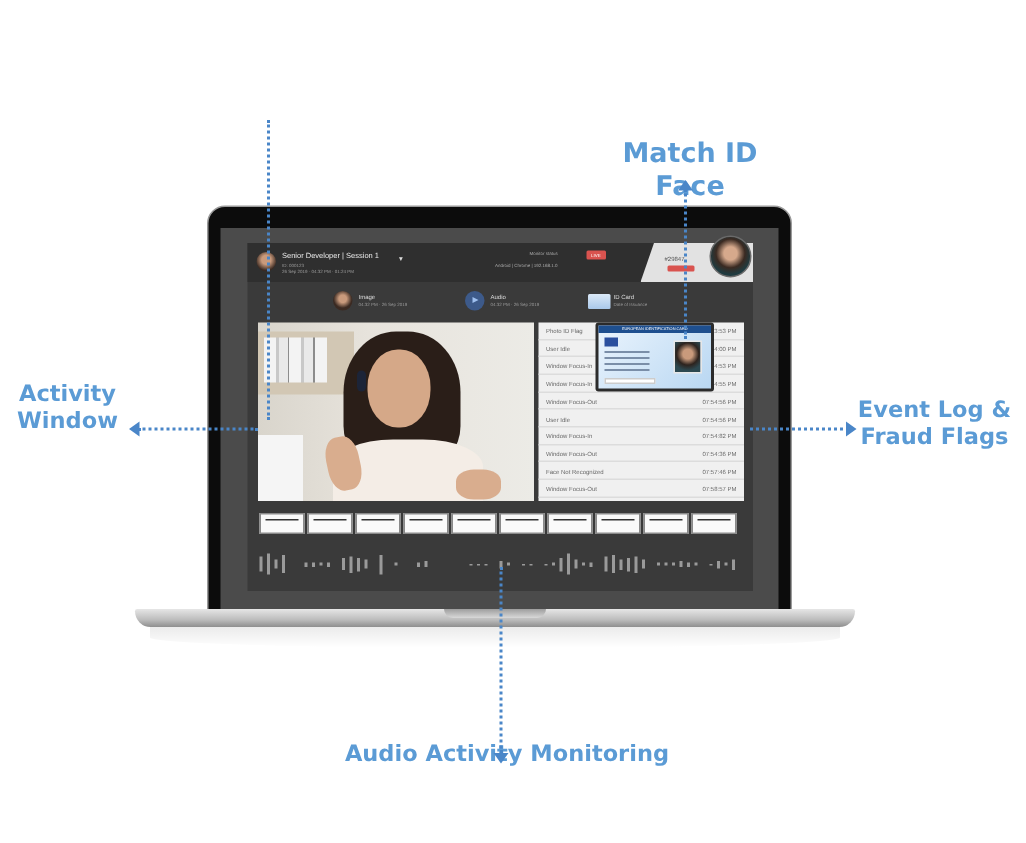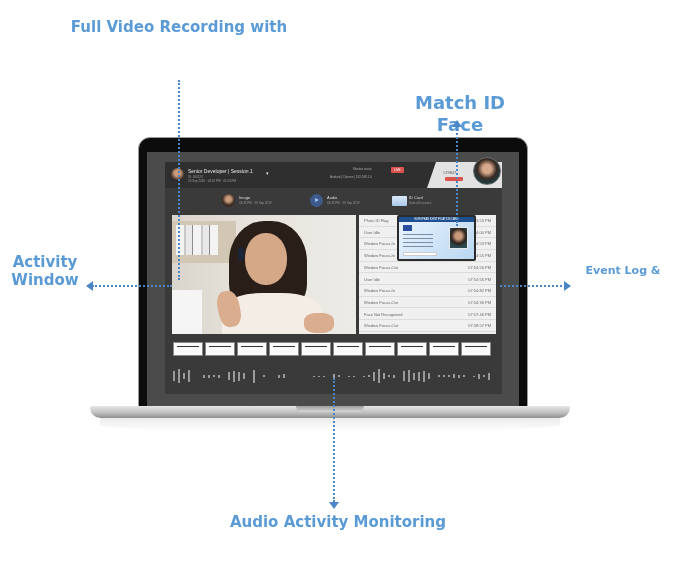--- a/index.html
+++ b/index.html
@@ -5,22 +5,22 @@
   * { box-sizing: border-box; margin: 0; padding: 0; }
   html, body { width: 684px; height: 562px; background: #ffffff; overflow: hidden; }
   body { position: relative; font-family: "Liberation Sans", "DejaVu Sans", sans-serif; }
 
   .callout { position: absolute; color: #5b9bd5; font-weight: bold; text-align: center; line-height: 1.2; font-family: "DejaVu Sans", sans-serif; }
   .callout span { display: block; }
   #cap-video { left: 70px; top: 18px; width: 218px; font-size: 15px; }
   #cap-match { left: 395px; top: 92px; width: 130px; font-size: 18px; }
   #cap-score { left: 6px; top: 253px; width: 78px; font-size: 15px; }
   #cap-score .big { font-size: 21px; margin-bottom: 2px; }
-  #cap-event { left: 568px; top: 264px; width: 110px; font-size: 11px; }
-  #cap-audio { left: 218px; top: 513px; width: 240px; font-size: 15px; }
+  #cap-event { left: 568px; top: 264px; width: 110px; font-size: 15px; }
+  #cap-audio { left: 218px; top: 493px; width: 240px; font-size: 15px; }
 
   .vline { position: absolute; border-left: 2px dotted #4a86c8; width: 0; }
   .hline { position: absolute; border-top: 2px dotted #4a86c8; height: 0; }
   .arrow { position: absolute; width: 0; height: 0; }
 
   
   #laptop-lid { position: absolute; left: 138px; top: 137px; width: 390px; height: 273px; background: #0c0c0c; border-radius: 12px 12px 2px 2px; border: 1px solid #9a9a9a; }
   #screen { position: absolute; left: 147px; top: 152px; width: 372px; height: 255px; background: #4b4b4b; }
   #app { position: absolute; left: 165px; top: 162px; width: 337px; height: 232px; background: #3a3a3a; }
   #laptop-base { position: absolute; left: 90px; top: 406px; width: 480px; height: 12px; background: linear-gradient(#e6e6e6, #bcbcbc 60%, #8e8e8e); border-radius: 2px 2px 14px 14px; }
@@ -83,31 +83,31 @@
   .frame { position: absolute; top: 0; width: 30px; height: 14px; background: #fafafa; border: 1px solid #8a8a8a; }
   .frame::after { content: ""; position: absolute; left: 3px; right: 3px; top: 3px; border-top: 1px solid #333; }
 
   .waveform { position: absolute; left: 8px; top: 206px; width: 322px; height: 16px; }
   .wbar { position: absolute; width: 1.5px; background: #9a9a9a; }
 </style>
 </head>
 <body>
 
 <div class="callout" id="cap-video">
-  <span>Full Video Recording with</span>
 </div>
 <div class="callout" id="cap-match">
   <span>Match ID Face</span>
 </div>
 <div class="callout" id="cap-score">
   <span>Activity</span>
   <span>Window</span>
 </div>
 <div class="callout" id="cap-event">
   <span>Event Log &amp;</span>
+  <span>Fraud Flags</span>
 </div>
 <div class="callout" id="cap-audio">
   <span>Audio Activity Monitoring</span>
 </div>
 
 <div id="base-shadow"></div>
 <div id="laptop-lid"></div>
 <div id="screen"></div>
 
 <div id="app">

